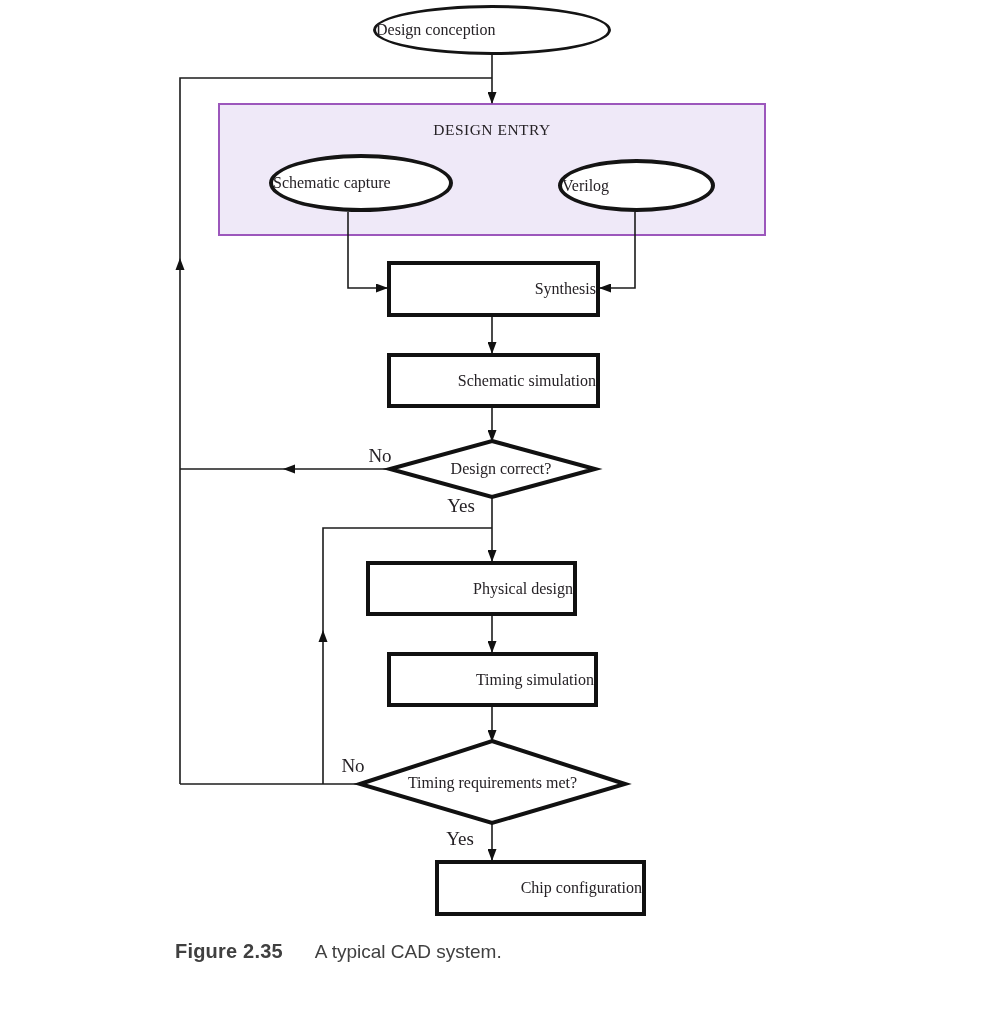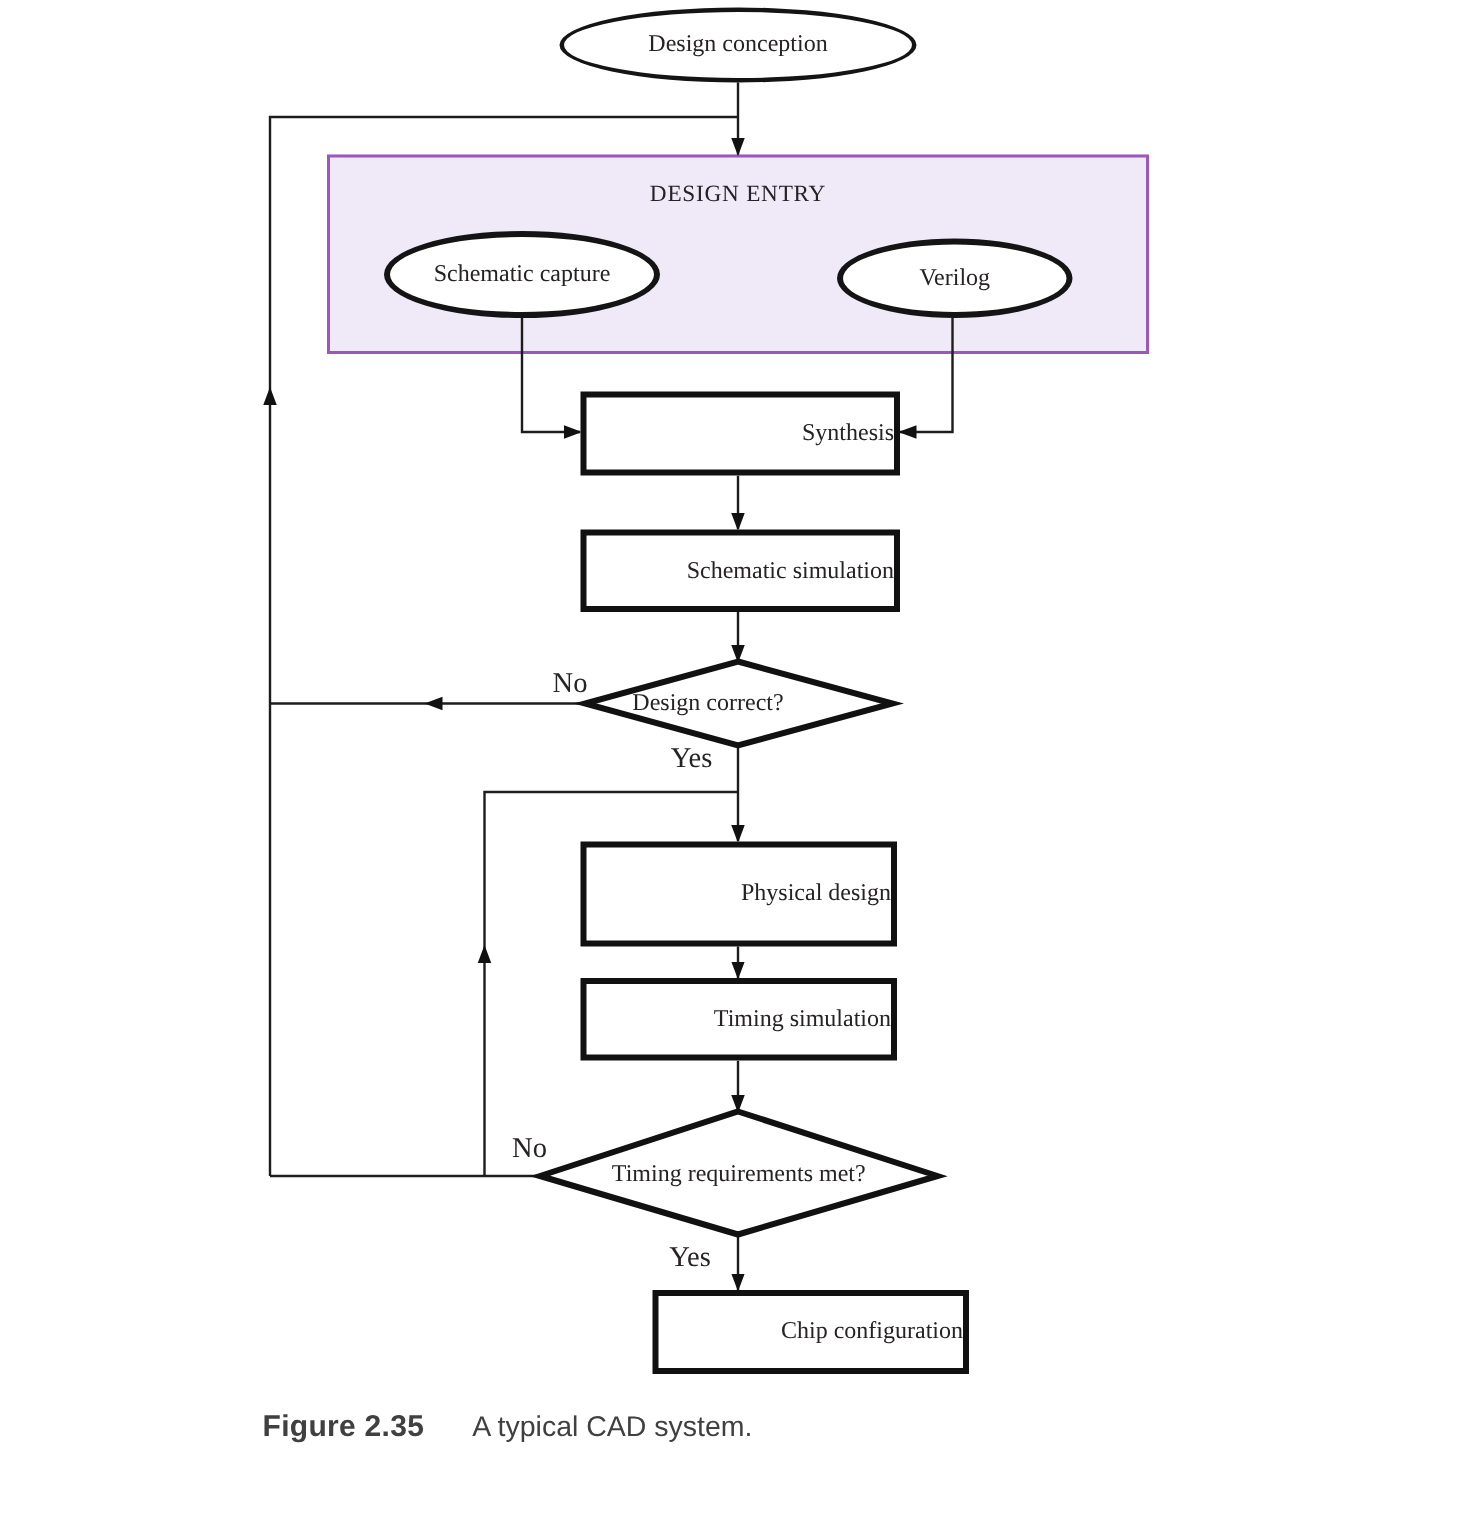--- a/index.html
+++ b/index.html
@@ -34,21 +34,21 @@
   }
   .node { z-index: 3; }
 
   
   .ellipse-node {
     background: #ffffff;
     border: 3px solid #141414;
     border-radius: 50%;
     display: flex;
     align-items: center;
-    justify-content: center;
+    justify-content: flex-start;
     box-sizing: border-box;
     text-align: center;
     font-size: 16px;
   }
   .proc-node {
     background: #ffffff;
     border: 4px solid #111111;
     display: flex;
     align-items: center;
     justify-content: flex-end;
@@ -73,29 +73,29 @@
     z-index: 3;
   }
   .edge-label {
     font-size: 19px;
     text-align: center;
     z-index: 3;
   }
 
   
   #node-design-conception { left: 373px; top: 5px;  width: 238px; height: 50px; }
-  #node-schematic-capture { left: 256px; top: 154px; width: 184px; height: 58px; border-width: 4px; }
+  #node-schematic-capture { left: 269px; top: 154px; width: 184px; height: 58px; border-width: 4px; }
   #node-verilog           { left: 558px; top: 159px; width: 157px; height: 53px; border-width: 4px; }
   #node-synthesis         { left: 387px; top: 261px; width: 213px; height: 56px; }
   #node-functional-sim    { left: 387px; top: 353px; width: 213px; height: 55px; }
-  #node-physical-design   { left: 387px; top: 561px; width: 211px; height: 70px; padding-left: 26px; }
+  #node-physical-design   { left: 366px; top: 561px; width: 211px; height: 55px; padding-left: 26px; }
   #node-timing-sim        { left: 387px; top: 652px; width: 211px; height: 55px; }
   #node-chip-config       { left: 387px; top: 860px; width: 211px; height: 56px; margin-left: 48px; }
 
-  #label-design-correct   { left: 371px; top: 444px; width: 202px; height: 50px; }
+  #label-design-correct   { left: 400px; top: 444px; width: 202px; height: 50px; }
   #label-timing-req       { left: 362px; top: 743px; width: 261px; height: 80px; }
 
   #edge-label-no-1  { left: 360px; top: 445px; width: 40px; }
   #edge-label-yes-1 { left: 440px; top: 495px; width: 42px; }
   #edge-label-no-2  { left: 333px; top: 755px; width: 40px; }
   #edge-label-yes-2 { left: 439px; top: 828px; width: 42px; }
 
   
   #caption {
     left: 175px; top: 940px;

